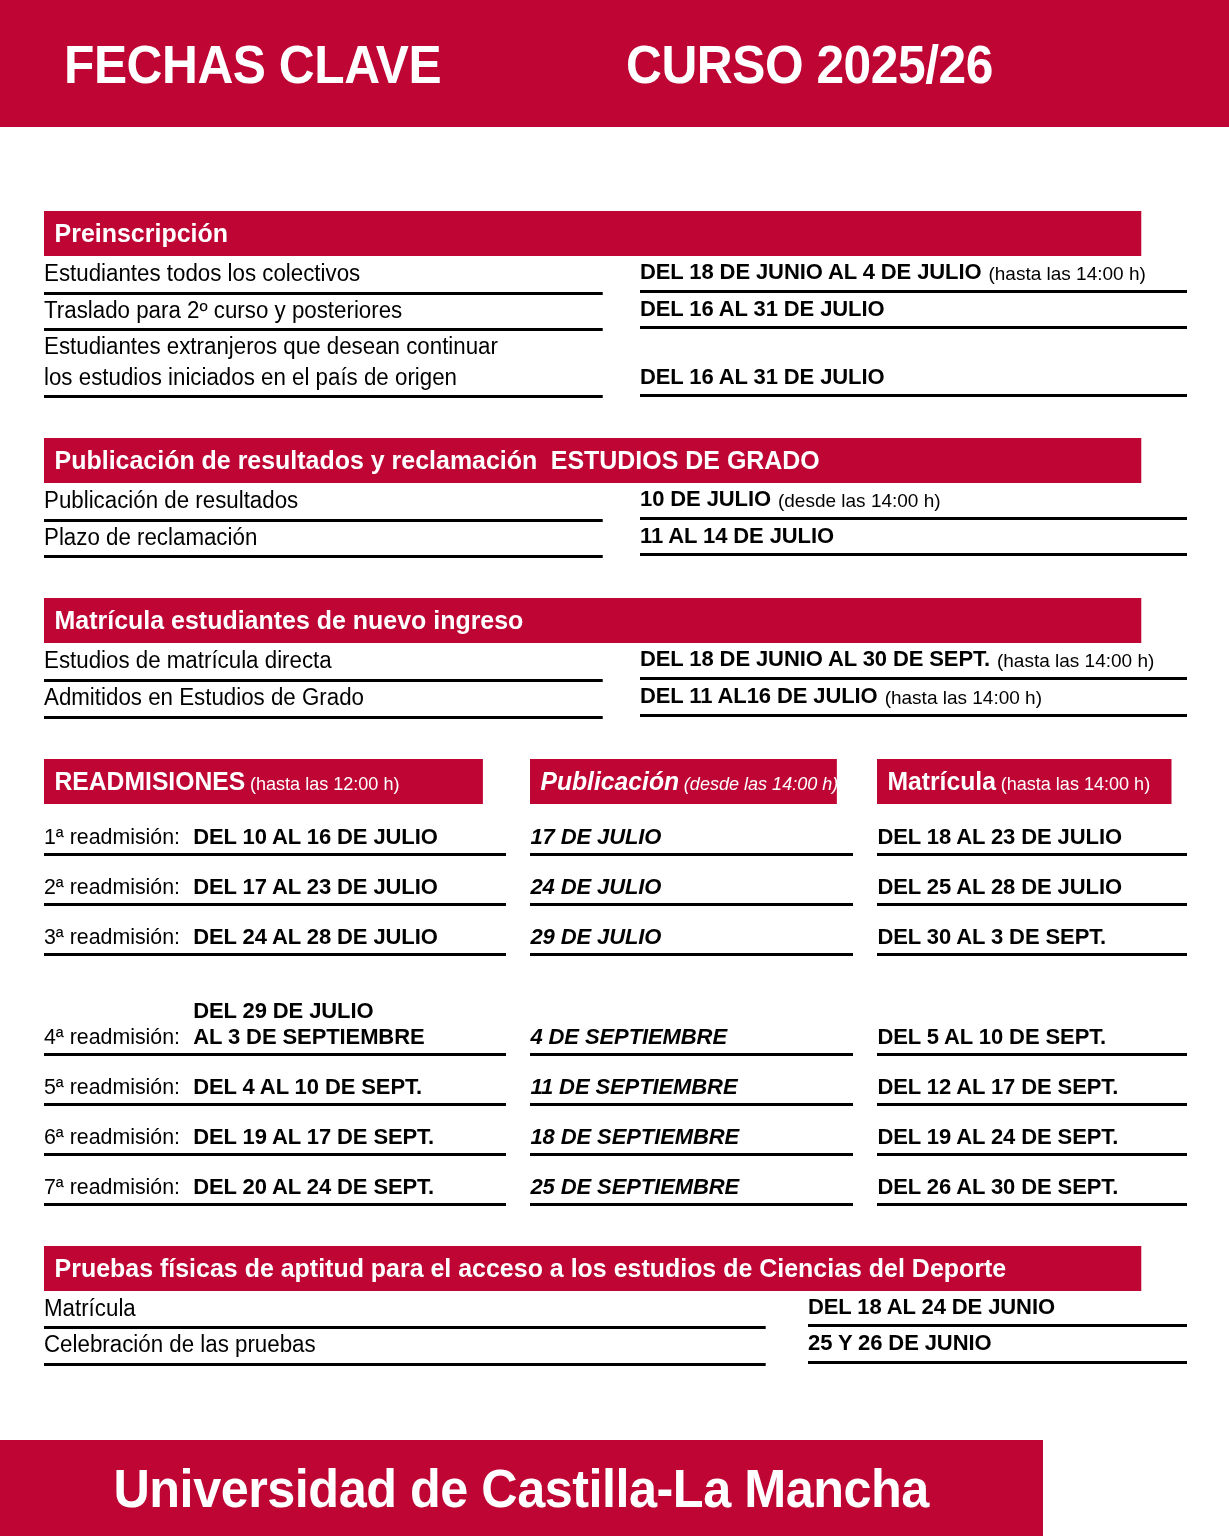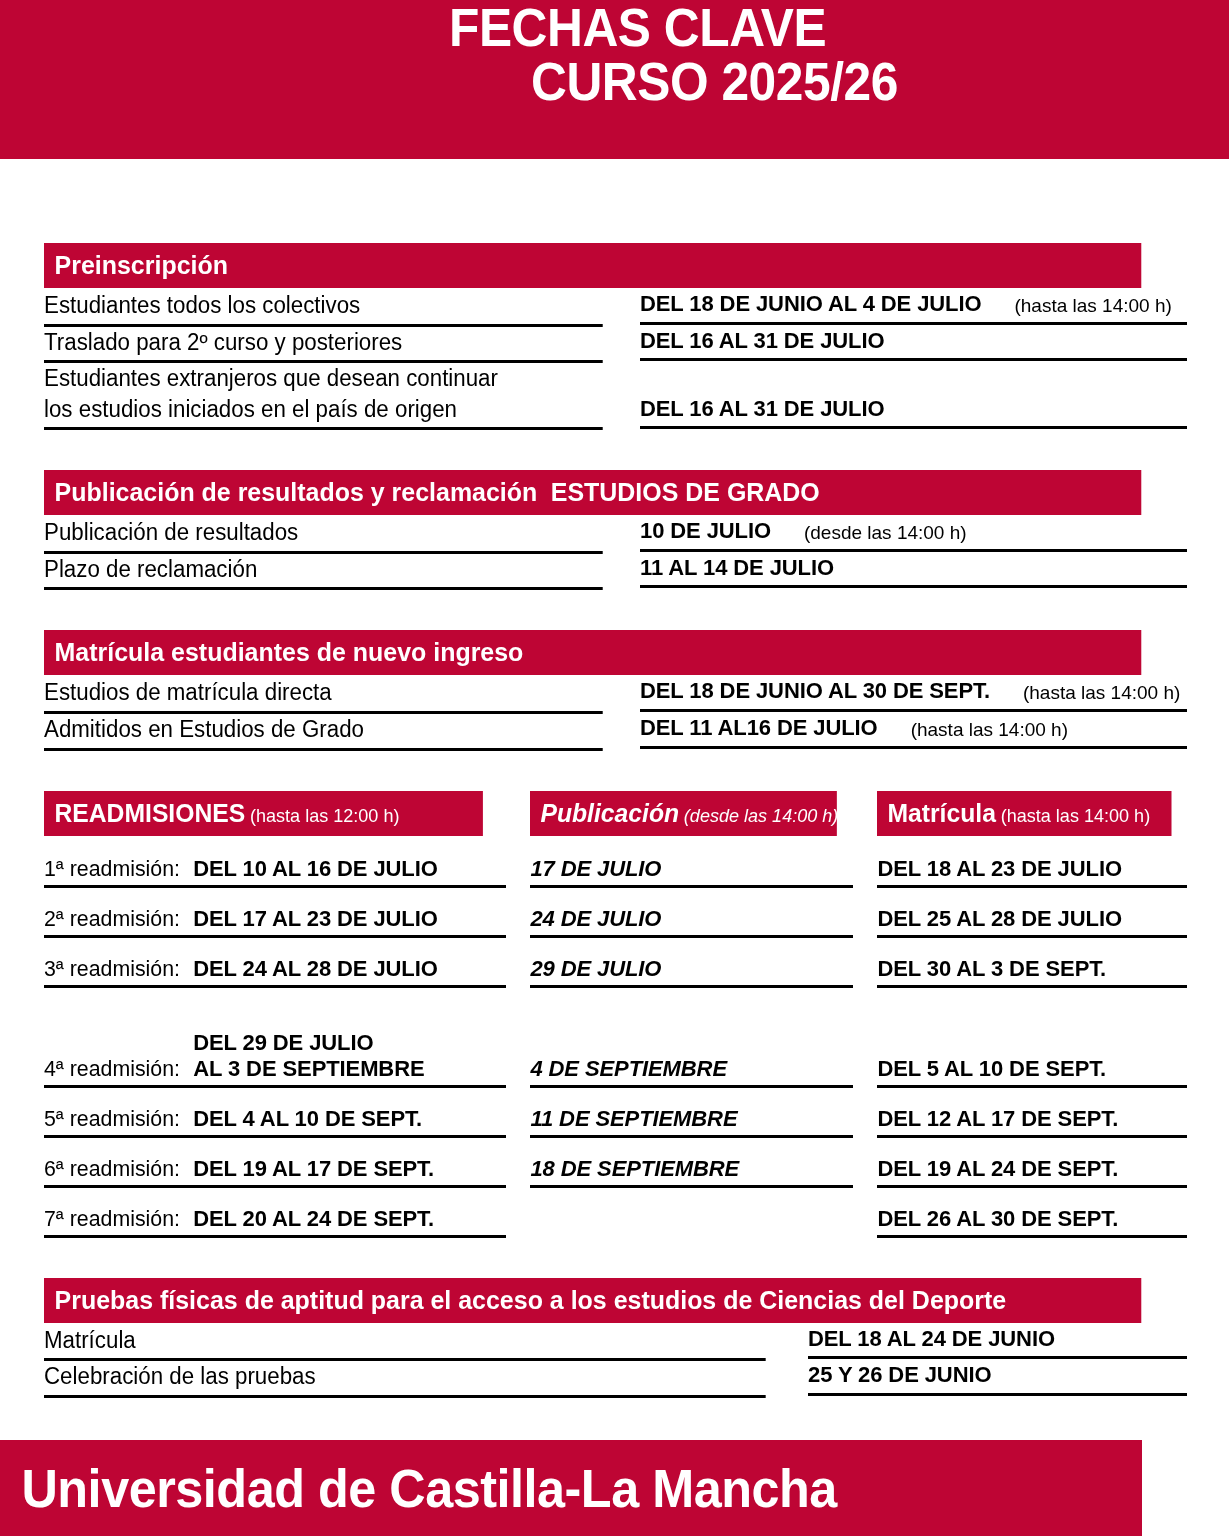--- a/index.html
+++ b/index.html
@@ -12,27 +12,26 @@
     width: 1229px;
     height: 1536px;
     font-family: "Liberation Sans", "DejaVu Sans", sans-serif;
     color: #000000;
     overflow: hidden;
     position: relative;
   }
 
   
   .top-banner {
-    height: 159px;
+    height: 127px;
     background: #be0534;
     display: flex;
     align-items: center;
-    padding: 0 0 0 80px;
-    box-sizing: border-box;
-    flex-direction: column;
+    padding: 0 0 0 64px;
+    box-sizing: border-box;
   }
   .banner-title,
   .banner-course {
     color: #ffffff;
     font-weight: bold;
     font-size: 54px;
     letter-spacing: -0.5px;
     line-height: 1;
     transform: scaleX(0.92);
     transform-origin: left center;
@@ -94,21 +93,20 @@
     transform: scaleX(0.97);
     transform-origin: left bottom;
   }
   .cell-date {
     flex: 1;
     font-size: 22px;
     font-weight: bold;
     line-height: 1.3;
     white-space: nowrap;
     letter-spacing: -0.1px;
-    gap: 26px;
   }
   .cell-date .note {
     font-weight: normal;
     font-size: 19px;
     margin-left: 7px;
     letter-spacing: 0;
   }
   .row.tall .cell-label { min-height: 66px; }
   .row.tall .cell-date  { min-height: 66px; }
 
@@ -176,26 +174,26 @@
   .tri-row .dateonly {
     font-weight: bold;
     letter-spacing: -0.1px;
   }
 
   
   .footer {
     position: absolute;
     left: 0;
     bottom: 0;
-    width: 1142px;
+    width: 1043px;
     height: 96px;
     background: #be0534;
     display: flex;
     align-items: center;
-    justify-content: flex-start;
+    justify-content: center;
   }
   .footer-text {
     color: #ffffff;
     font-weight: bold;
     font-size: 53px;
     line-height: 1;
     letter-spacing: -0.5px;
     transform: scaleX(0.95);
     white-space: nowrap;
   }
@@ -363,20 +361,23 @@
         </div>
         <div class="tri-row double">
           <span class="dateonly">4 DE SEPTIEMBRE</span>
         </div>
         <div class="tri-row">
           <span class="dateonly">11 DE SEPTIEMBRE</span>
         </div>
         <div class="tri-row">
           <span class="dateonly">18 DE SEPTIEMBRE</span>
         </div>
+        <div class="tri-row">
+          <span class="dateonly">25 DE SEPTIEMBRE</span>
+        </div>
       </div>
     </div>
 
     <div class="tri-col c3">
       <div class="tri-head">
         <span>Matrícula</span><span class="note">(hasta las 14:00 h)</span>
       </div>
       <div class="tri-body">
         <div class="tri-row">
           <span class="dateonly">DEL 18 AL 23 DE JULIO</span>

